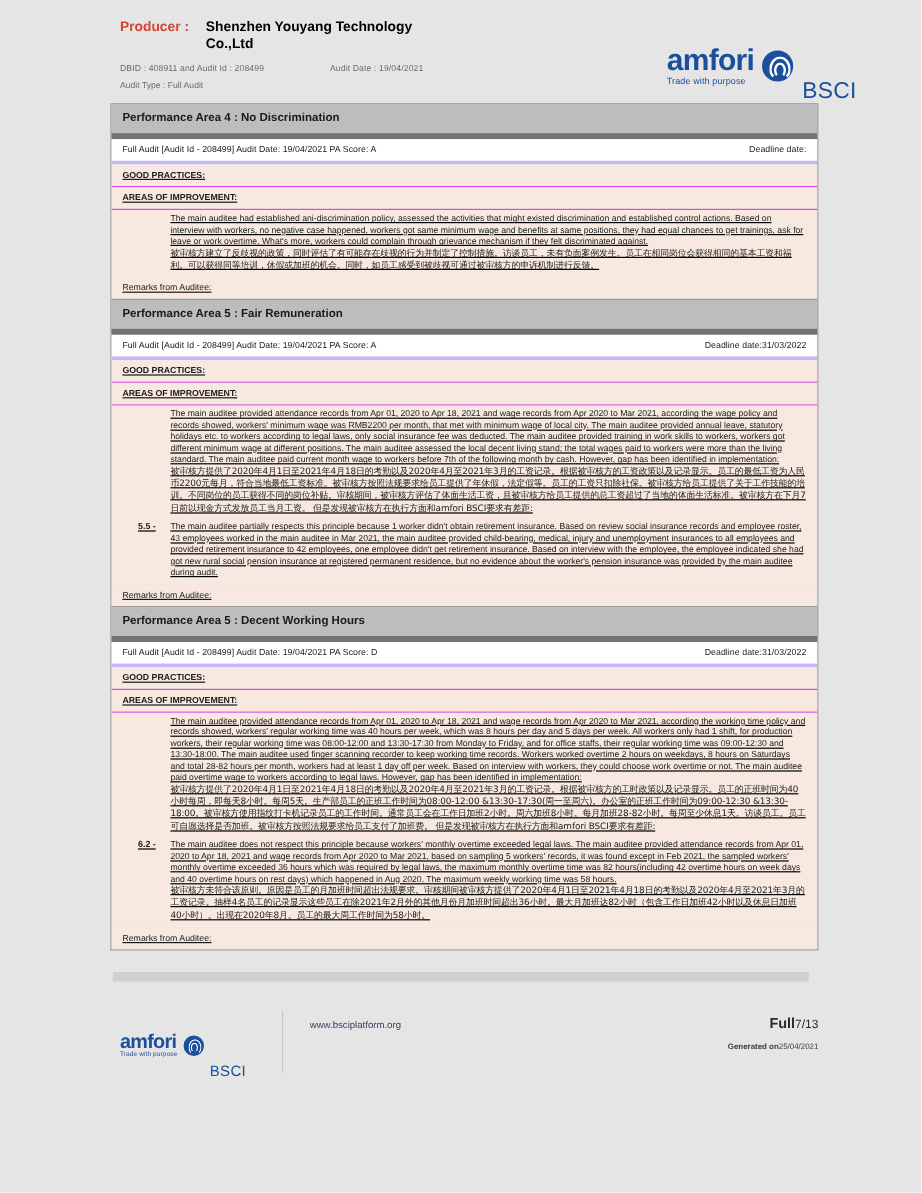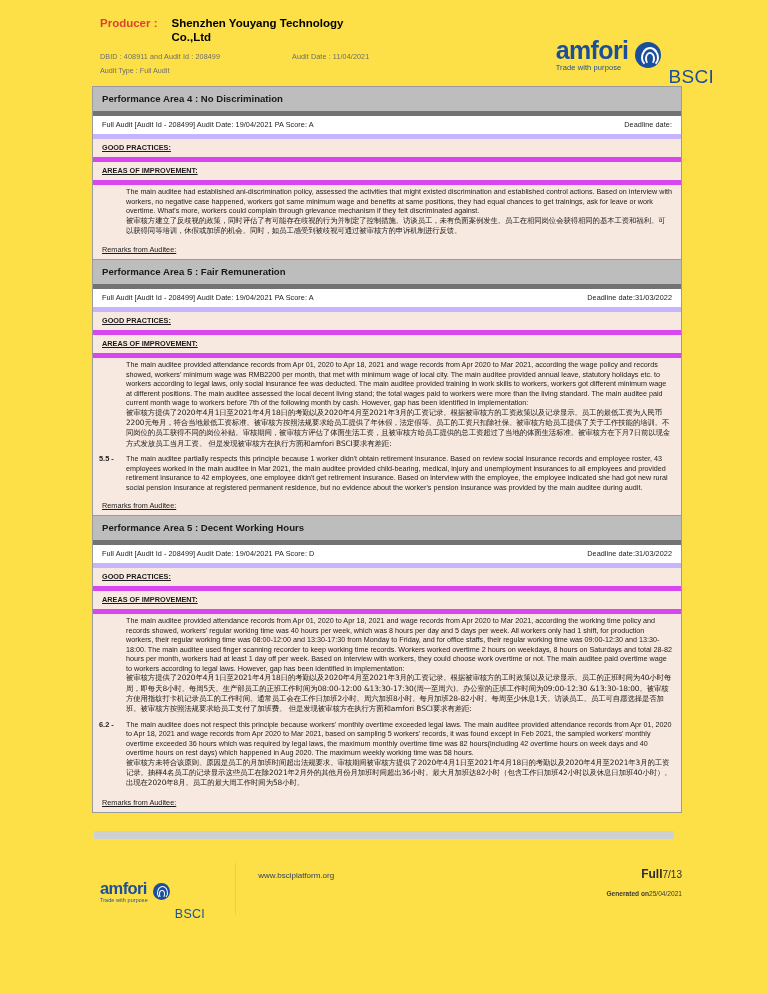--- a/index.html
+++ b/index.html
@@ -6,21 +6,21 @@
   html, body {
     margin: 0; padding: 0;
     width: 768px; height: 994px;
     background: #ffffff;
     font-family: "Liberation Sans", "DejaVu Sans", sans-serif;
     color: #000;
   }
   .page {
     position: relative;
     width: 768px; height: 994px;
-    background: #fde047;
+    background: #e5e5e5;
     overflow: hidden;
   }
 
   
   .doc-header {
     display: flex;
     align-items: flex-start;
     padding: 16px 40px 0 100px;
     height: 82px;
   }
@@ -43,21 +43,21 @@
     line-height: 1.25;
     max-width: 210px;
   }
   .meta-row {
     display: flex;
     margin-top: 7px;
     font-size: 7.2px;
     color: #6d6d6d;
     letter-spacing: .1px;
   }
-  .meta-dbid { width: 192px; }
+  .meta-dbid { width: 175px; }
   .meta-date { }
   .meta-type {
     margin-top: 5px;
     font-size: 7.2px;
     color: #6d6d6d;
   }
   .hdr-right {
     flex: 0 0 auto;
     padding-top: 6px;
     padding-right: 14px;
@@ -129,46 +129,47 @@
   .pa-title {
     background: #bdbdbd;
     border-bottom: 5px solid #737373;
     padding: 6px 9px 7px 9px;
     font-size: 9.6px;
     font-weight: bold;
     color: #1a1a1a;
   }
   .pa-audit {
     background: #ffffff;
-    border-bottom: 5px solid #c4b5fd;
+    border-bottom: 3px solid #c4b5fd;
     padding: 4px 9px 5px 9px;
     font-size: 7.3px;
     display: flex;
     justify-content: space-between;
     align-items: baseline;
     color: #1a1a1a;
   }
   .pa-audit-left { letter-spacing: .05px; }
   .pa-audit-right { letter-spacing: .05px; white-space: nowrap; }
 
   .sec-head {
     background: #f7e9e0;
     padding: 4px 9px 5px 9px;
     font-size: 7.3px;
     font-weight: bold;
     color: #1a1a1a;
-    border-bottom: 5px solid #d946ef;
+    border-bottom: 1px solid #d946ef;
   }
   .sec-head span {
     text-decoration: underline;
   }
   .sec-body {
     background: #f7e9e0;
-    padding: 2px 9px 5px 5px;
+    padding: 2px 9px 5px 21px;
     border-bottom: 1px solid #d8cdc6;
+    text-decoration: underline;
   }
   .sec-body.noborder { border-bottom: none; }
 
   .para {
     font-size: 7.2px;
     line-height: 1.32;
     color: #1a1a1a;
     margin: 0 0 0 0;
     padding-left: 28px;
     text-align: left;
@@ -268,21 +269,21 @@
 <div class="page">
 
   <div class="doc-header">
     <div class="hdr-left">
       <div class="producer-line">
         <div class="producer-label">Producer :</div>
         <div class="producer-name">Shenzhen Youyang Technology Co.,Ltd</div>
       </div>
       <div class="meta-row">
         <div class="meta-dbid">DBID : 408911 and Audit Id : 208499</div>
-        <div class="meta-date">Audit Date :  11/04/2021</div>
+        <div class="meta-date">Audit Date :  19/04/2021</div>
       </div>
       <div class="meta-type">Audit Type : Full Audit</div>
     </div>
     <div class="hdr-right">
       <div class="amfori-logo">
         <div class="amfori-word-wrap">
           <span class="amfori-word">amfori</span>
           <span class="amfori-tag">Trade with purpose</span>
         </div>
         <div class="amfori-mark"></div>

